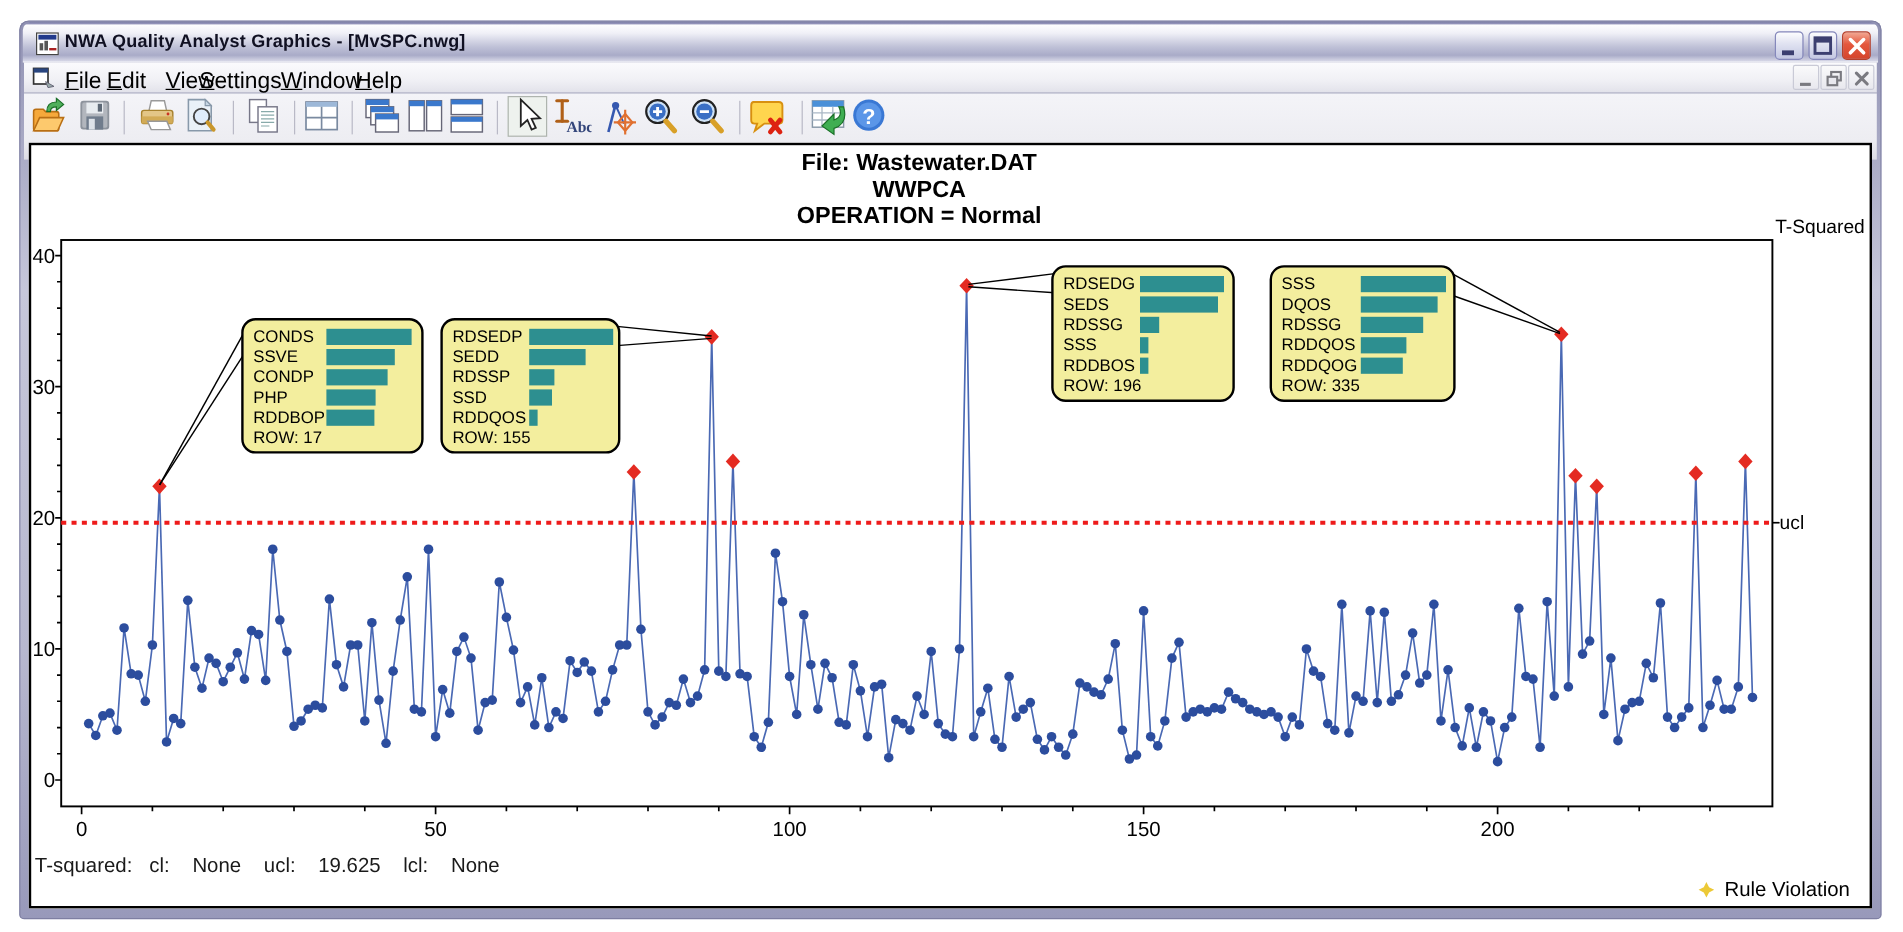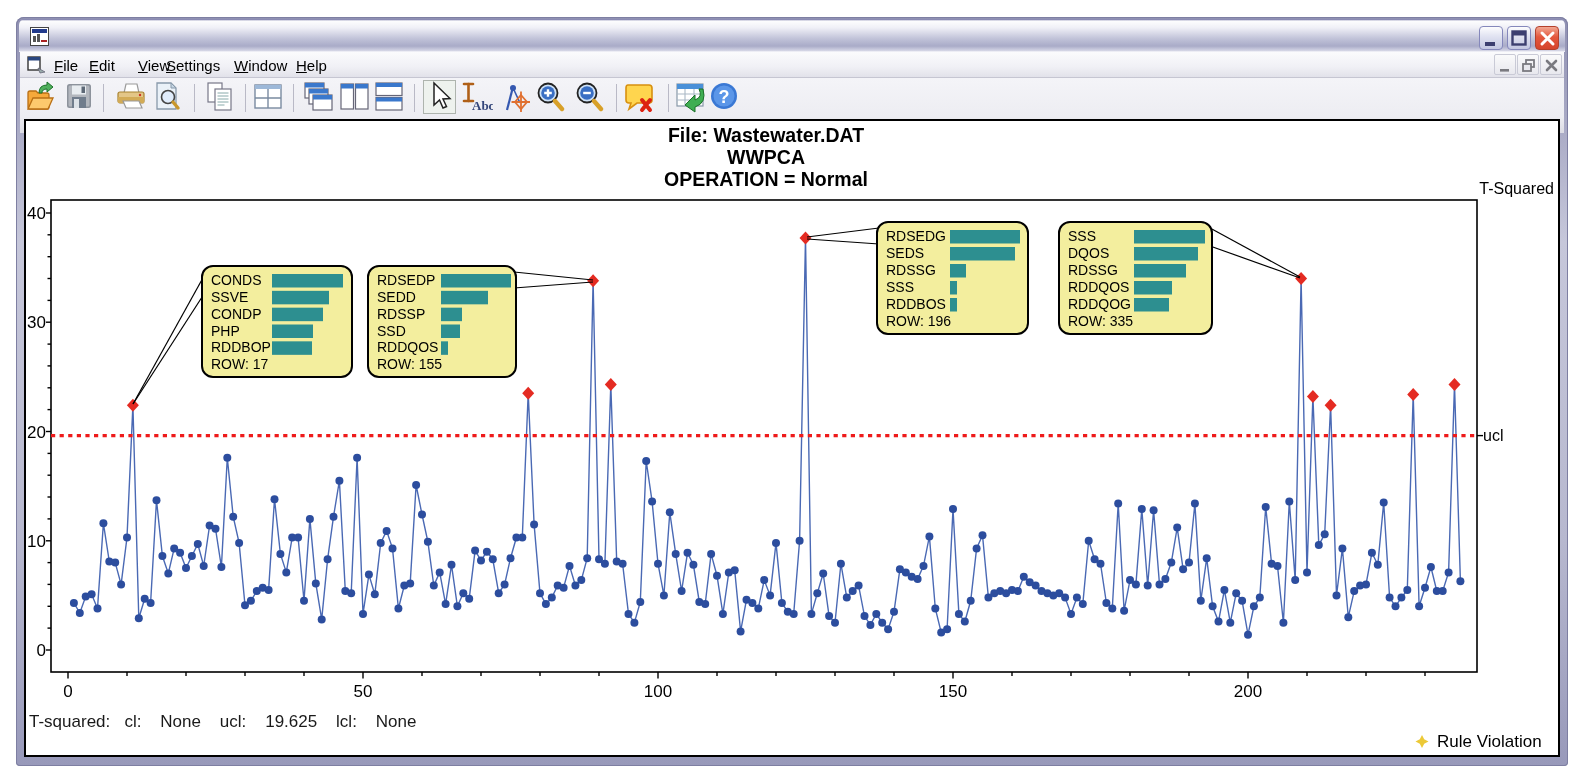--- a/index.html
+++ b/index.html
@@ -13,36 +13,37 @@
 #title-ico .b2 { position:absolute; left:2px; bottom:3px; width:3px; height:6px; background:#555; }
 #title-ico .b3 { position:absolute; left:6px; bottom:3px; width:3px; height:8px; background:#555; }
 #title-ico .b4 { position:absolute; left:10px; bottom:3px; width:6px; height:2px; background:#a22; }
 #title-txt { position:absolute; left:35px; top:7px; font-size:15px; font-weight:bold; color:#101022; letter-spacing:0.2px; }
 .tbtn { position:absolute; top:7px; width:24px; height:24px; border-radius:4px; border:1px solid #8588bb;
   background:linear-gradient(180deg,#fdfdfe 0,#e2e4f2 40%,#c3c7e2 100%); }
 .tbtn svg { position:absolute; left:0; top:0; }
 #btn-close { background:linear-gradient(180deg,#f2a893 0,#e4573d 45%,#d5452c 100%); border-color:#b4402c; }
 #menubar { position:absolute; left:4px; top:35px; right:4px; height:26px;
   background:linear-gradient(180deg,#fbfbfd 0,#f0f0f5 60%,#e2e2ea 100%); border-bottom:1px solid #c6c6d2; }
-.mitem { position:absolute; top:5px; font-size:15px; color:#000; }
+.mitem { position:absolute; top:5px; font-size:19px; color:#000; }
 #toolbar { position:absolute; left:4px; top:61px; right:4px; height:55px;
   background:linear-gradient(180deg,#f4f4f8 0,#ededf2 70%,#dcdce4 100%); }
 #chartbox { position:absolute; left:8px; top:102px; width:1536px; height:638px; background:#fff; border:2px solid #111; }
 .mdibtn { position:absolute; top:2px; width:22px; height:21px; background:linear-gradient(180deg,#fafafb,#e8e8ee);
   border:1px solid #c9cad6; border-radius:2px; }
 </style></head>
 <body>
 <div id="win">
   <div id="titlebar">
     <div id="title-ico">
         <div class="b1"></div>
         <div class="b2"></div>
         <div class="b3"></div>
         <div class="b4"></div>
       </div>
+    <div id="title-txt">NWA Quality Analyst Graphics - [MvSPC.nwg]</div>
     <div class="tbtn" id="btn-min" style="right:62px">
       <svg width="24" height="24">
           <rect x="5" y="15" width="10" height="4" fill="#3c3f70"></rect>
         </svg>
       </div>
     <div class="tbtn" id="btn-max" style="right:34px">
       <svg width="24" height="24">
           <rect x="4.5" y="4.5" width="13" height="13" fill="none" stroke="#3c3f70" stroke-width="2.4"></rect>
           <rect x="4.5" y="4.5" width="13" height="4" fill="#3c3f70"></rect>
         </svg>

